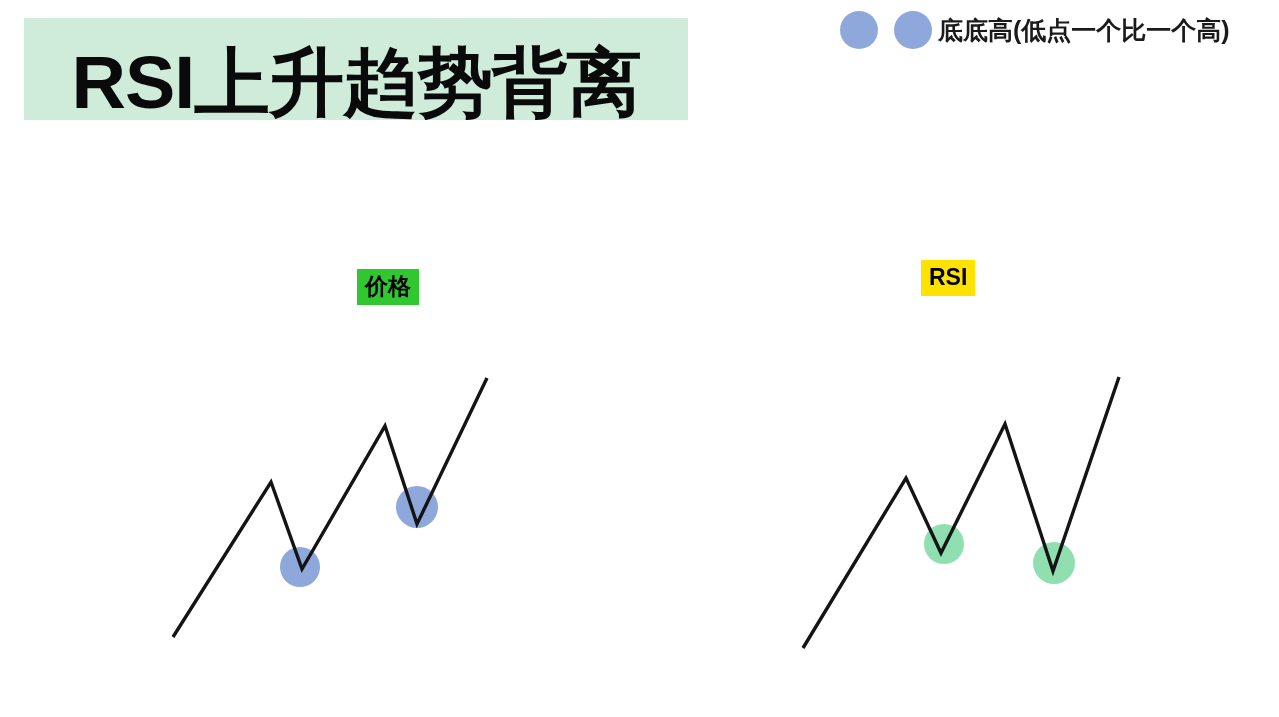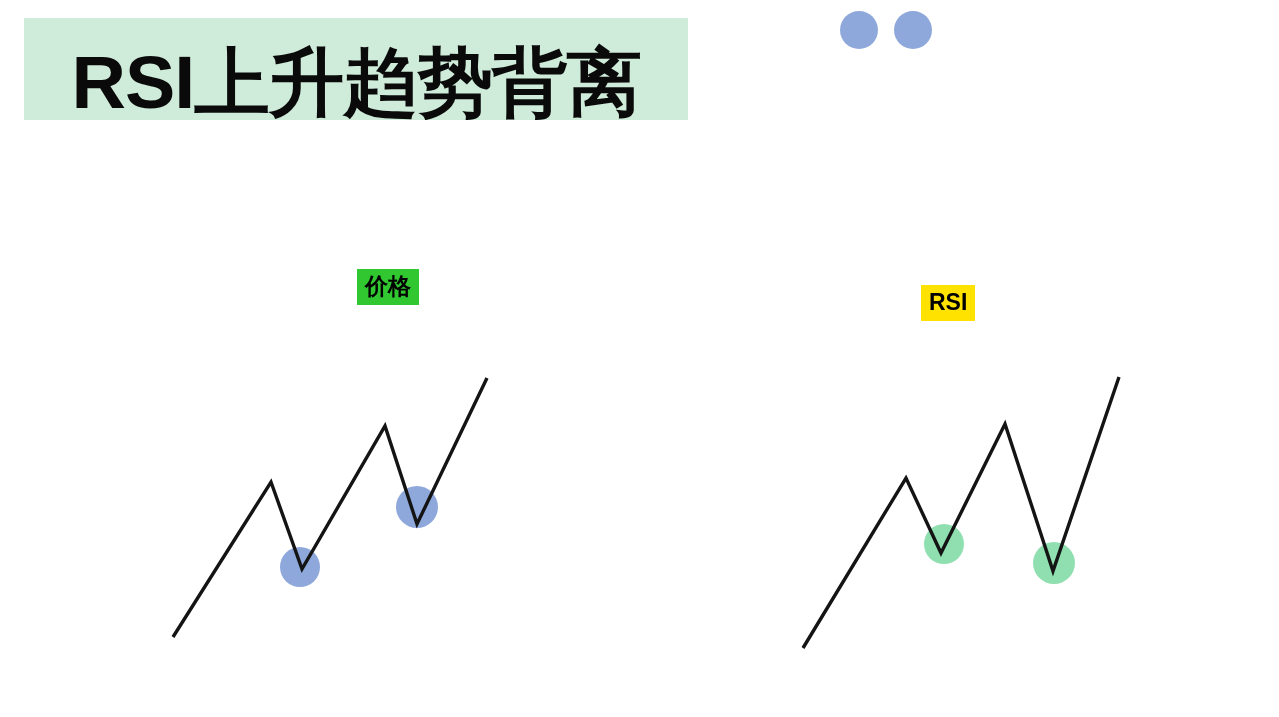--- a/index.html
+++ b/index.html
@@ -88,21 +88,21 @@
     padding: 6px 8px 7px 8px;
     box-sizing: border-box;
   }
   #caption-price {
     left: 357px;
     top: 269px;
     background: #31c731;
   }
   #caption-rsi {
     left: 921px;
-    top: 285px;
+    top: 260px;
     background: #ffe200;
   }
 
   
   .chart-svg {
     position: absolute;
     left: 0;
     top: 0;
     width: 1279px;
     height: 717px;
@@ -123,20 +123,21 @@
   <span id="title-text" style="color: rgb(10, 10, 10);">RSI上升趋势背离</span>
 </div>
 
 <div id="legend">
 
   <div class="legend-row">
     <span class="legend-swatches">
       <span class="legend-dot" id="legend-dot-blue-1" style="background: rgb(143, 168, 220);"></span>
       <span class="legend-dot" id="legend-dot-blue-2" style="background: rgb(143, 168, 220);"></span>
     </span>
+    <span class="legend-label">底底高(低点一个比一个高)</span>
   </div>
 
 
 </div>
 
 <div class="panel-caption" id="caption-price" style="background: rgb(49, 199, 49); color: rgb(0, 0, 0);">价格</div>
 
 <div class="panel-caption" id="caption-rsi" style="background: rgb(255, 226, 0); color: rgb(0, 0, 0);">RSI</div>
 
 <svg class="chart-svg" id="chart-layer" viewBox="0 0 1279 717" xmlns="http://www.w3.org/2000/svg">

